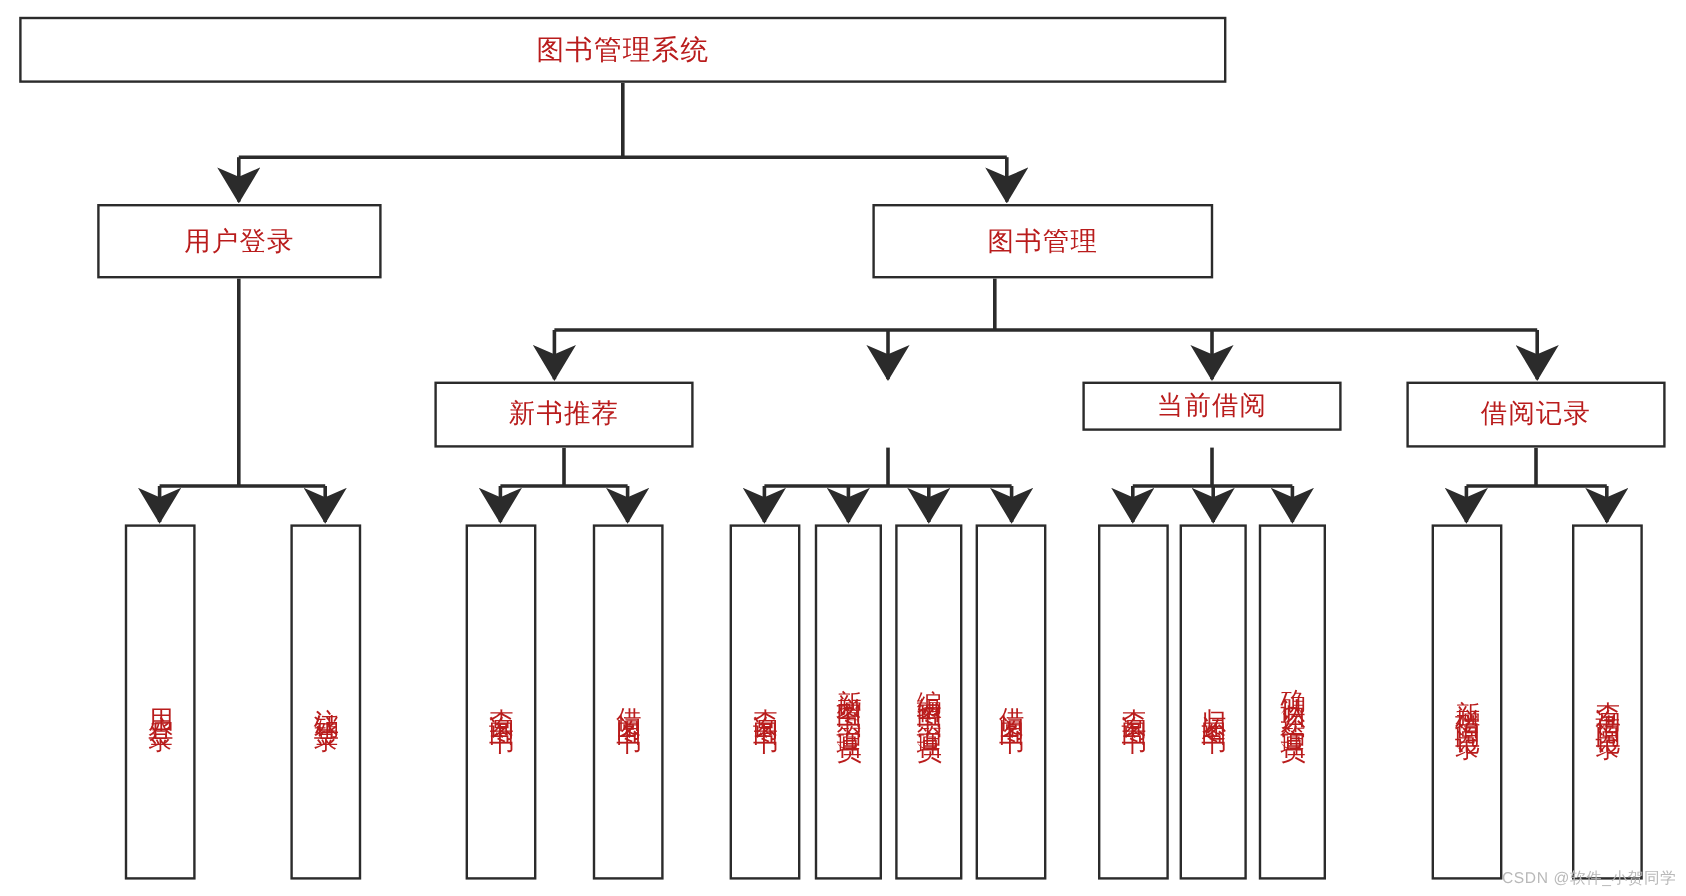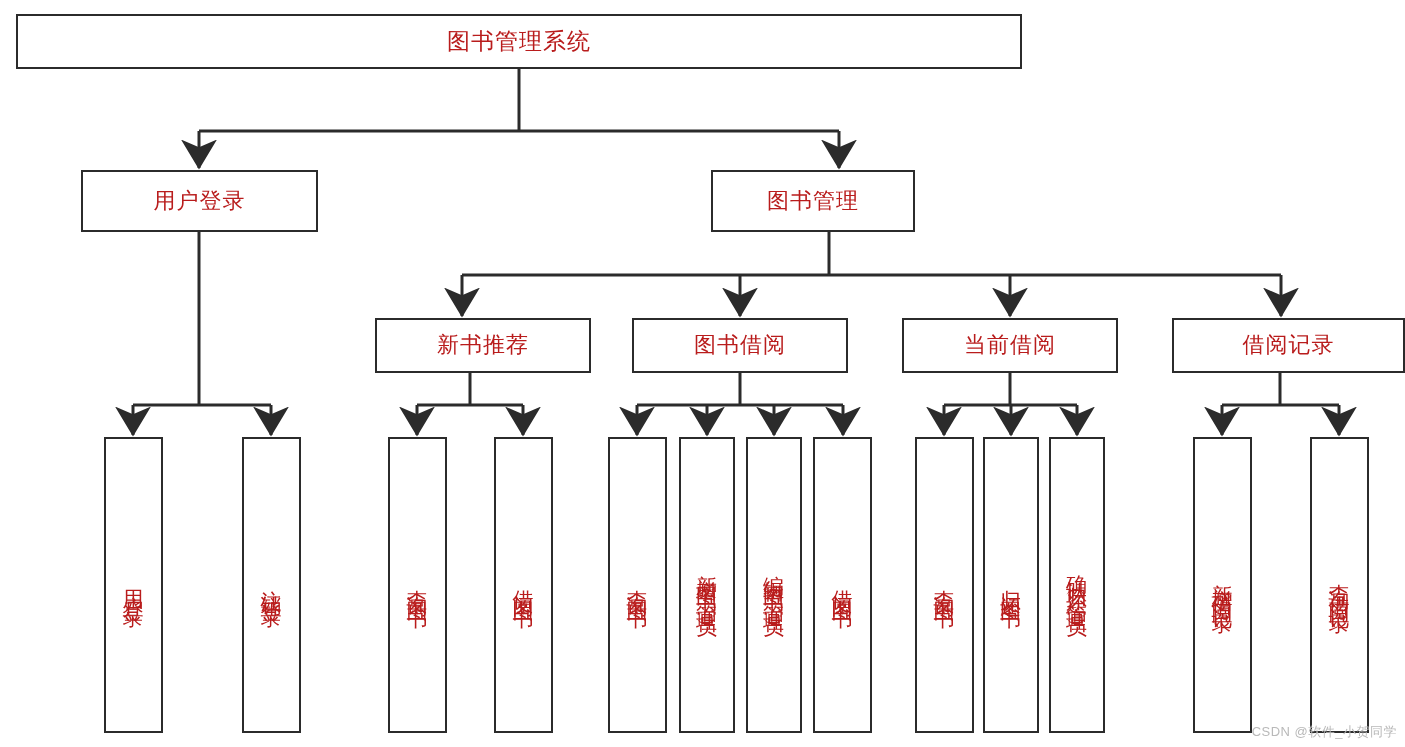--- a/index.html
+++ b/index.html
@@ -73,34 +73,31 @@
     </g>
   </svg>
 
   <div class="node-box root" style="left:16px;top:14px;width:1006px;height:55px;">
     <span class="node-label">图书管理系统</span>
   </div>
 
   <div class="node-box" style="left:81px;top:170px;width:237px;height:62px;">
     <span class="node-label">用户登录</span>
   </div>
-  <div class="node-box" style="left:711px;top:170px;width:204px;height:62px;align-items:center;">
+  <div class="node-box" style="left:727px;top:170px;width:284px;height:62px;align-items:center;">
     <span class="node-label">图书管理</span>
   </div>
 
-  <div class="node-box" style="left:362px;top:318px;width:216px;height:55px;margin-left:13px;">
+  <div class="node-box" style="left:362px;top:318px;width:216px;height:55px;">
     <span class="node-label">新书推荐</span>
   </div>
-  <div class="node-box" style="left:632px;top:318px;width:216px;height:55px;">
-    <span class="node-label">图书借阅</span>
-  </div>
-  <div class="node-box" style="left:902px;top:318px;width:216px;height:55px;">
+  <div class="node-box" style="left:902px;top:318px;width:216px;height:41px;">
     <span class="node-label">当前借阅</span>
   </div>
-  <div class="node-box" style="left:1172px;top:318px;width:233px;height:55px;">
+  <div class="node-box" style="left:1172px;top:318px;width:216px;height:55px;">
     <span class="node-label">借阅记录</span>
   </div>
 
   <div class="node-box vertical" style="left:104px;top:437px;width:59px;height:296px;">
     <span class="node-label">用户登录</span>
   </div>
   <div class="node-box vertical" style="left:242px;top:437px;width:59px;height:296px;">
     <span class="node-label">注销登录</span>
   </div>
 

